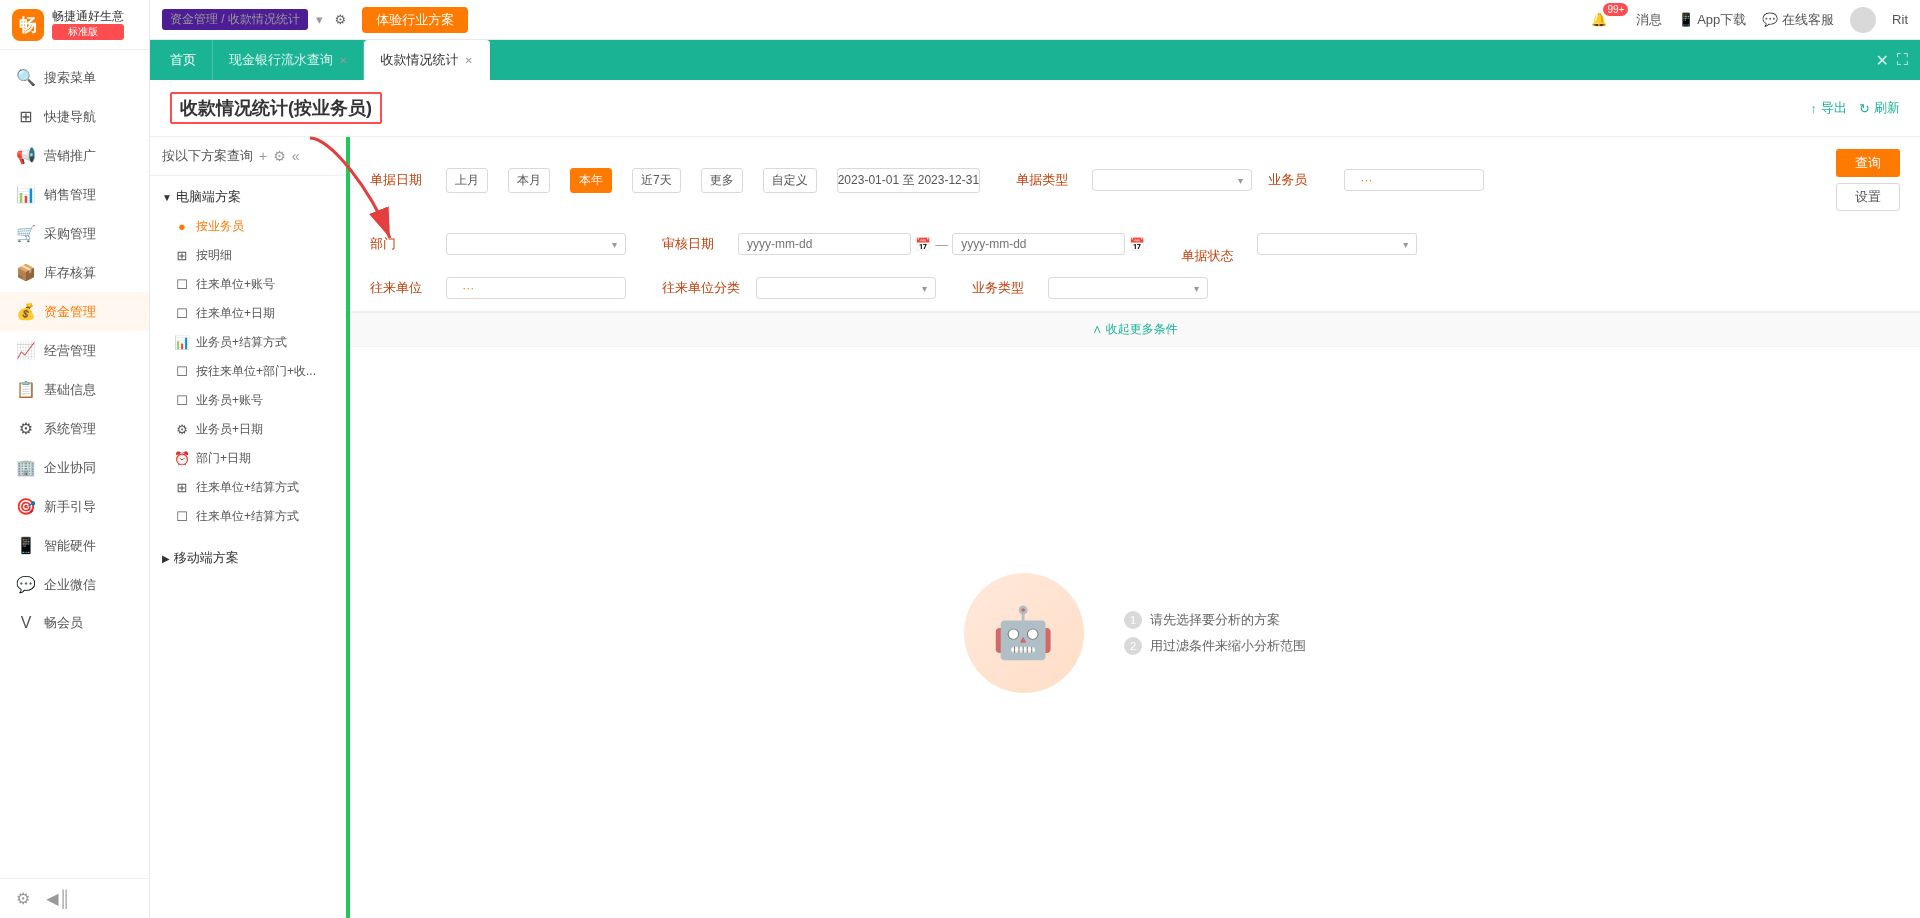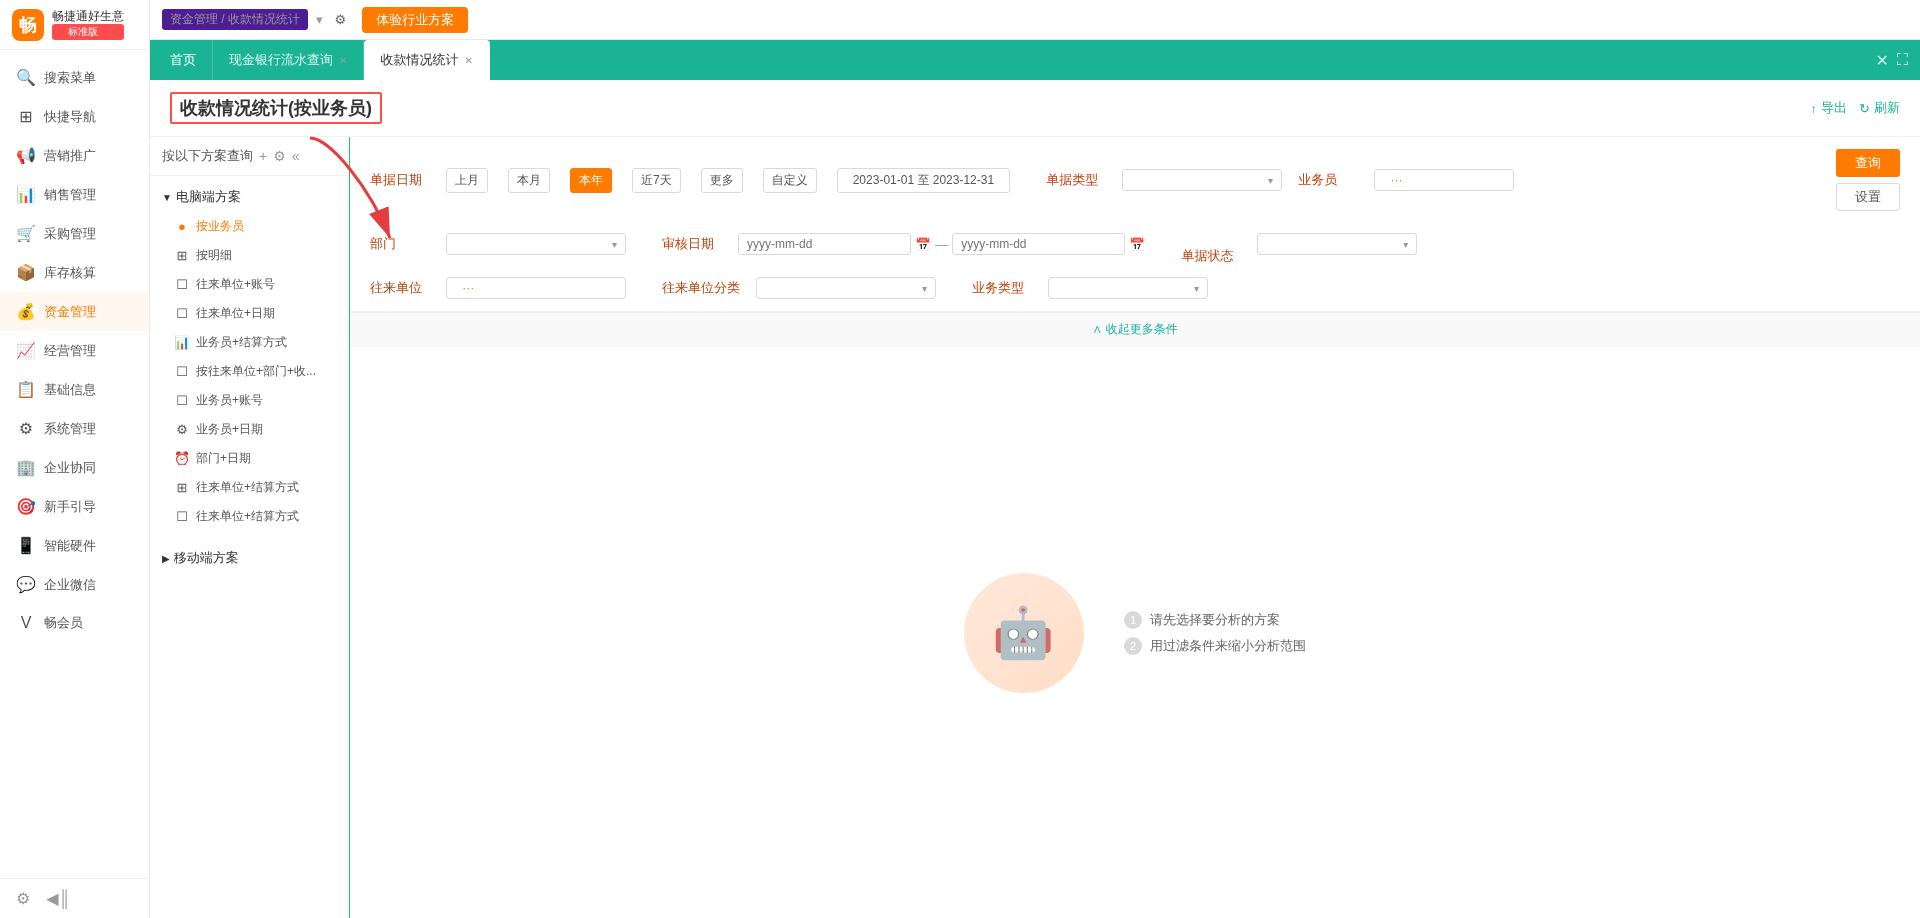--- a/index.html
+++ b/index.html
@@ -187,21 +187,21 @@
     .content-area {
       display: flex;
       flex: 1;
       overflow: hidden;
     }
 
     
     .left-panel {
       width: 200px;
       background: #fff;
-      border-right: 1px solid #22c55e;
+      border-right: 4px solid #22c55e;
       display: flex;
       flex-direction: column;
       overflow-y: auto;
       flex-shrink: 0;
     }
     .left-panel-header {
       display: flex;
       align-items: center;
       padding: 10px 12px;
       gap: 6px;
@@ -264,21 +264,21 @@
       color: #555;
     }
     .date-btn.active {
       background: #ff7a00;
       color: #fff;
       border-color: #ff7a00;
     }
     .date-range {
       font-size: 12px; color: #555;
       border: 1px solid #d9d9d9;
-      padding: 3px 15px;
+      padding: 3px 0;
       border-radius: 3px;
     }
     .filter-select {
       display: flex; align-items: center; gap: 4px;
       border: 1px solid #d9d9d9;
       border-radius: 3px;
       padding: 3px 8px;
       min-width: 120px;
       cursor: pointer;
       font-size: 12px; color: #555;
@@ -441,20 +441,34 @@
   </div>
 </div>
 
 <div class="main-area">
 
   <div class="top-bar">
     <span class="top-bar-breadcrumb">资金管理 / 收款情况统计</span>
     <span class="top-bar-chevron">▾</span>
     <span class="top-bar-gear">⚙</span>
     <button class="top-bar-trial-btn">体验行业方案</button>
+    <div class="top-bar-right">
+      <span>
+        🔔<sup class="badge">99+</sup>
+        <span>消息</span>
+      </span>
+      <span>
+        📱 <span>App下载</span>
+      </span>
+      <span>
+        💬 <span>在线客服</span>
+      </span>
+      <div class="top-bar-avatar"></div>
+      <span>Rit</span>
+    </div>
   </div>
 
   <div class="tab-bar">
     <div class="tab-item home">
       <span>首页</span>
     </div>
     <div class="tab-item">
       <span>现金银行流水查询</span>
       <span class="tab-close">✕</span>
     </div>

